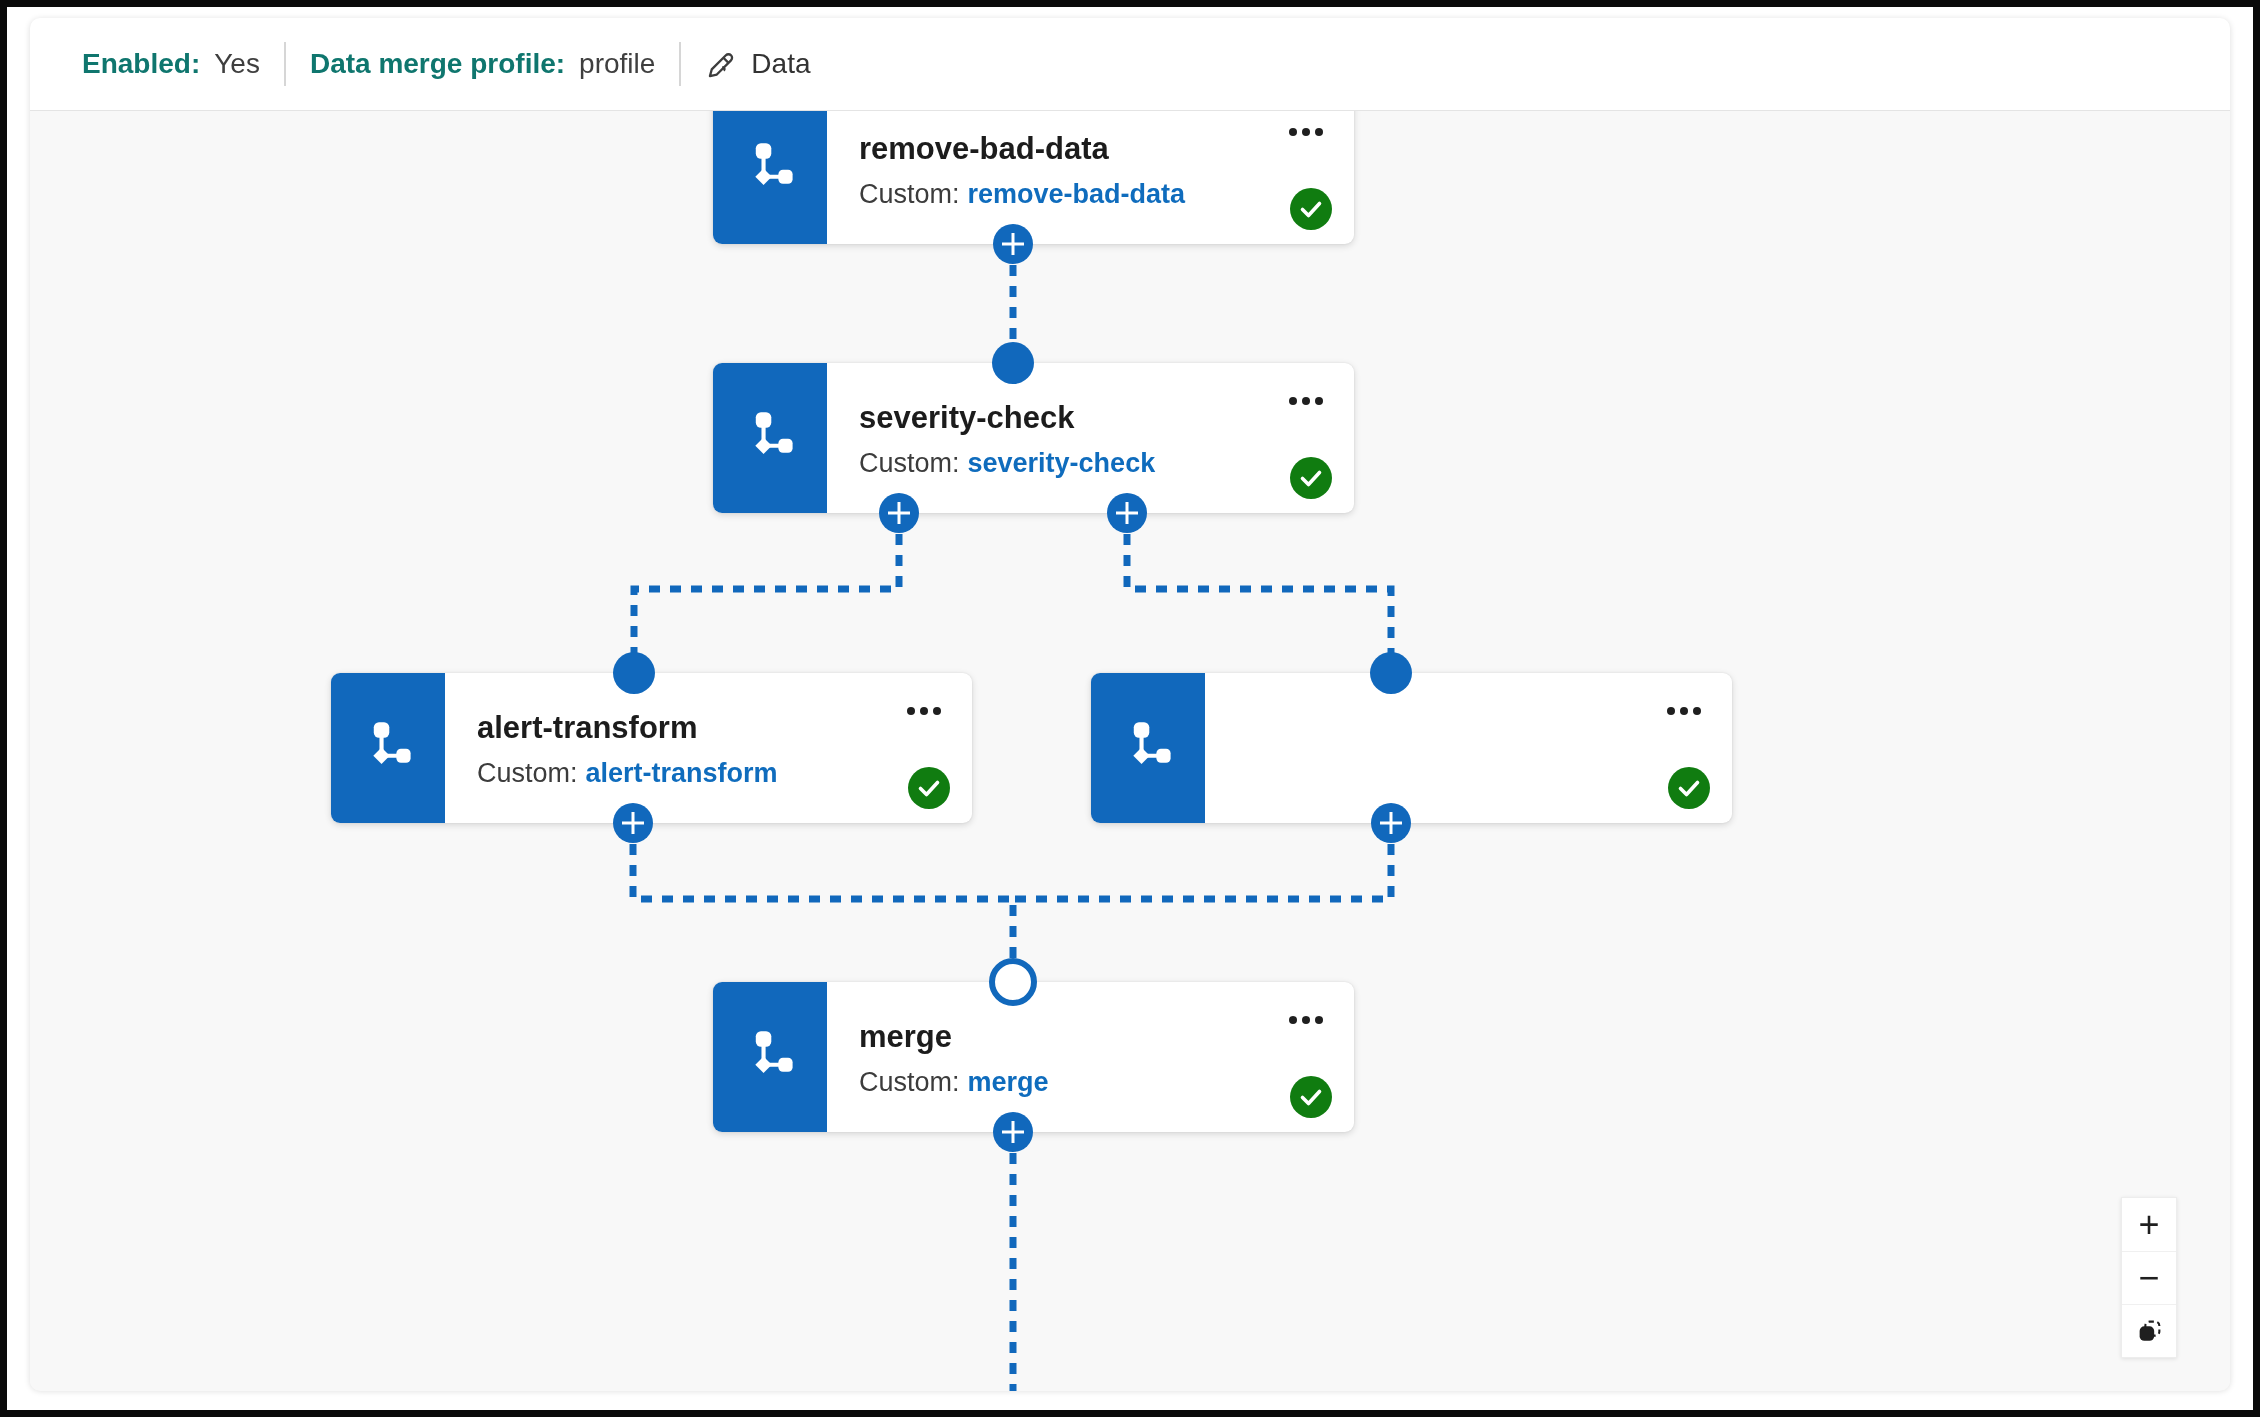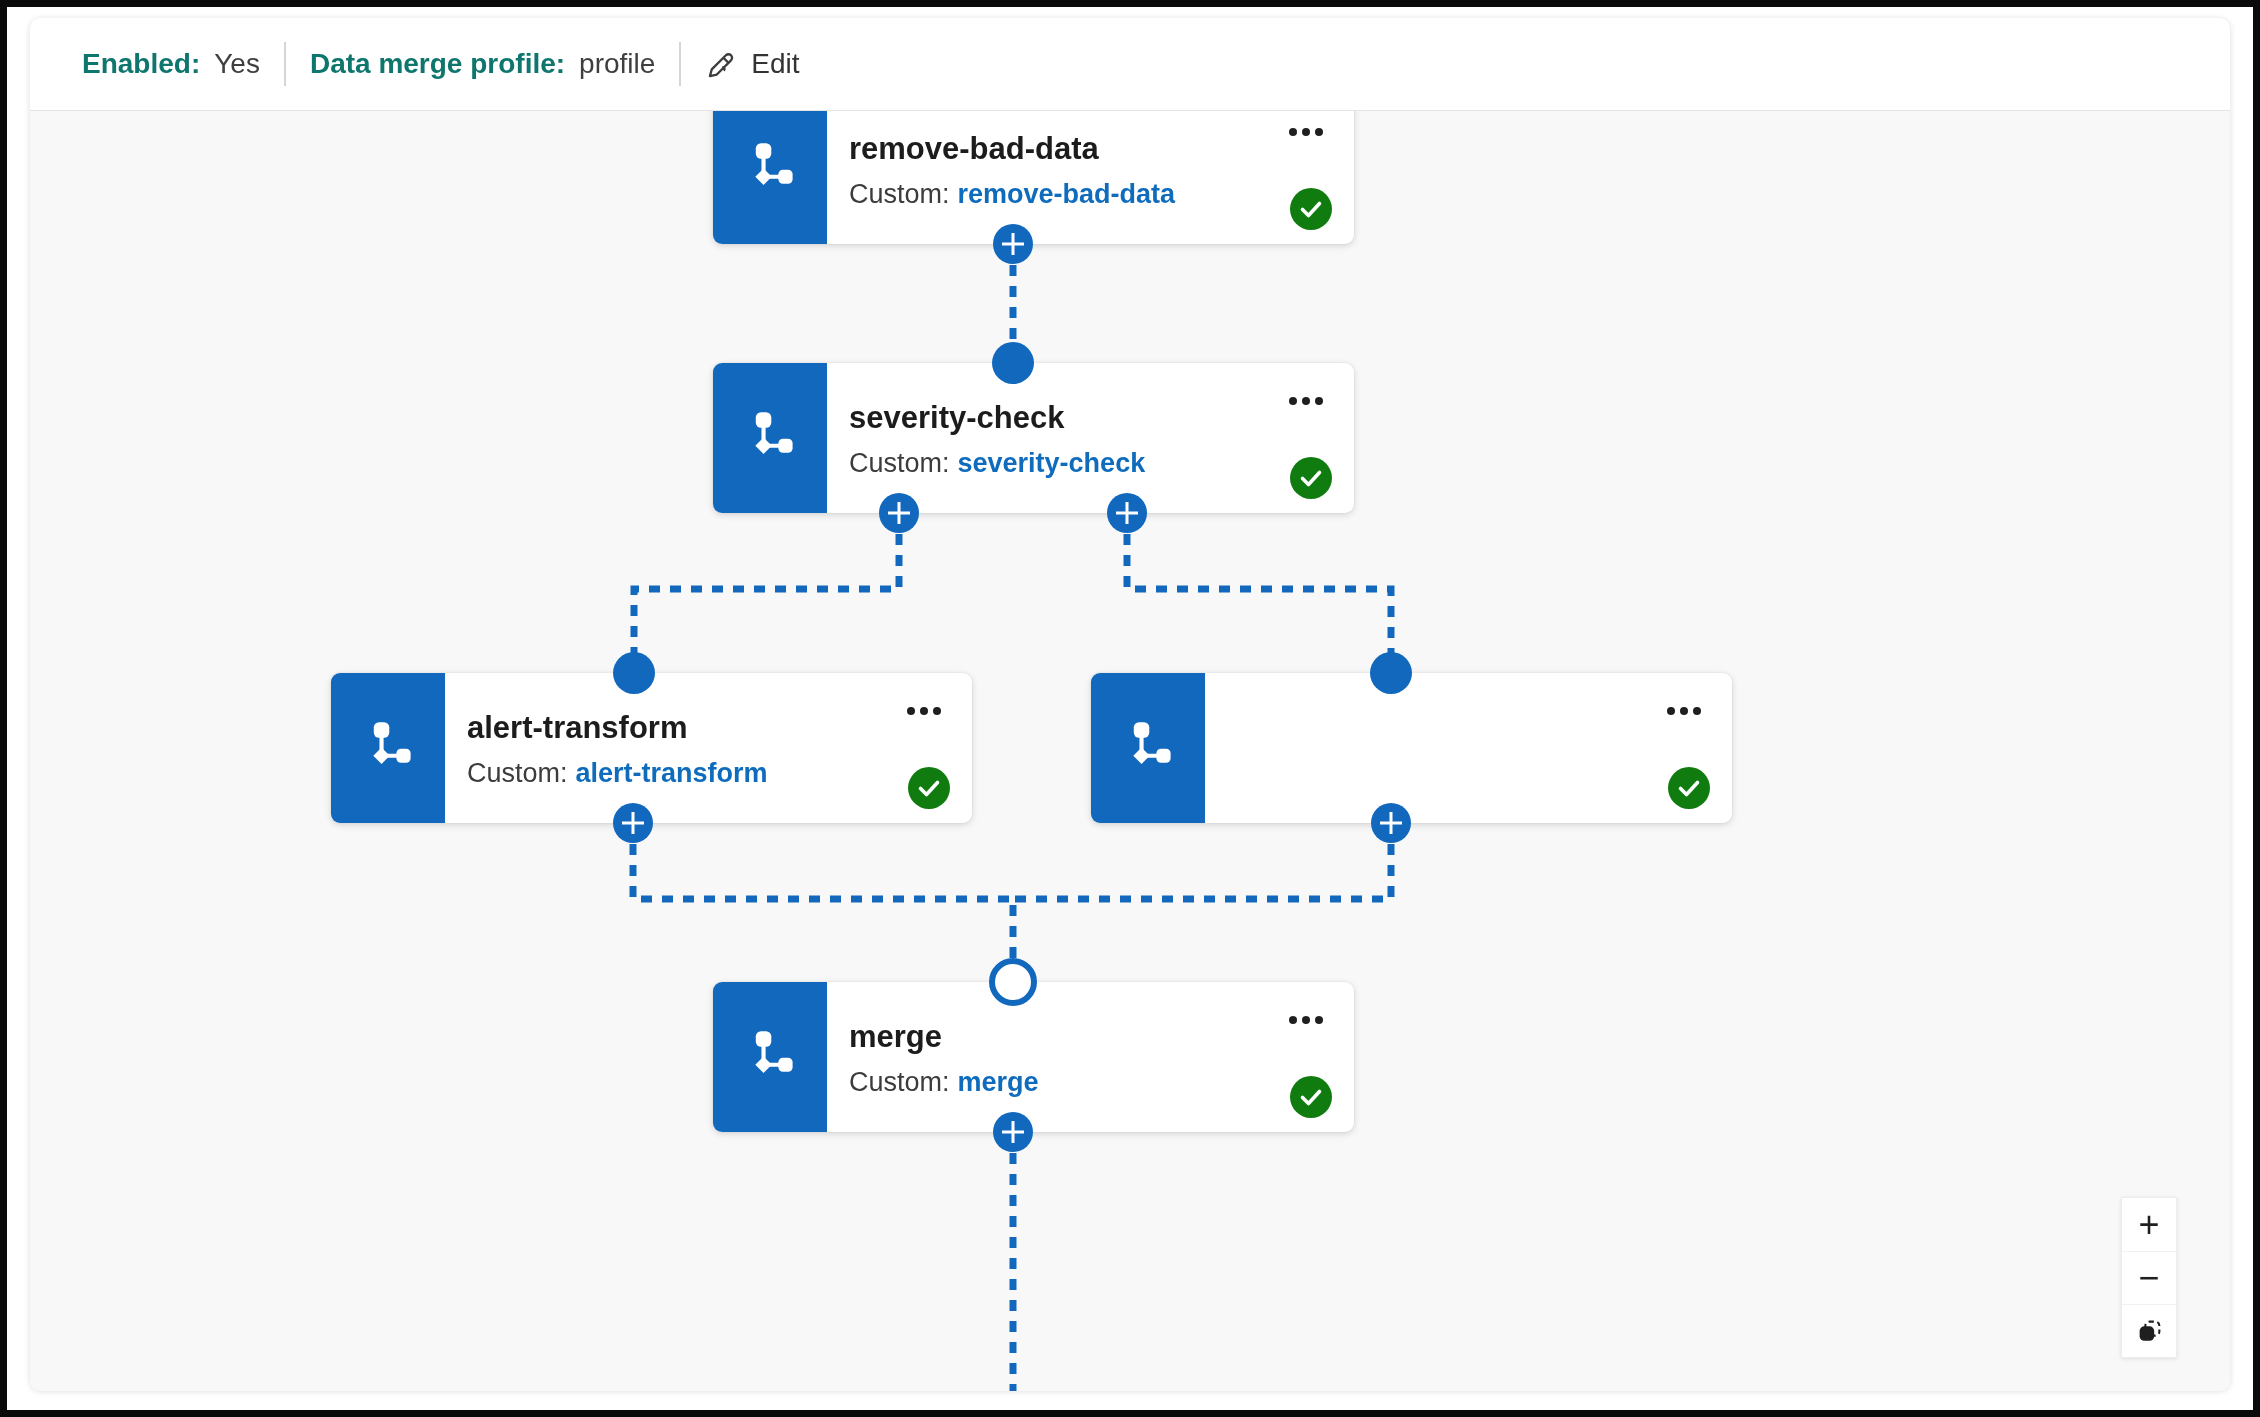--- a/index.html
+++ b/index.html
@@ -22,21 +22,21 @@
   .canvas{position:absolute;left:0;top:92px;width:2200px;height:1280px;background:#f8f8f8;
           border-top:1px solid #e4e4e4;border-radius:0 0 10px 10px;overflow:hidden;}
   .edges{position:absolute;left:0;top:0;pointer-events:none;}
   .edges path{fill:none;stroke:#1168bc;stroke-width:7;stroke-dasharray:11 10;}
 
   
   .node{position:absolute;width:641px;height:150px;background:#fff;border-radius:9px;
         box-shadow:0 2px 7px rgba(0,0,0,.14),0 0 2px rgba(0,0,0,.09);display:flex;cursor:pointer;}
   .tile{flex:none;width:114px;height:150px;background:#1168bc;border-radius:9px 0 0 9px;
         display:flex;align-items:center;justify-content:center;}
-  .node-body{padding:36px 0 0 22px;min-width:0;}
+  .node-body{padding:36px 0 0 32px;min-width:0;}
   .node-title{font-size:31px;font-weight:700;color:#1c1c1c;line-height:38px;white-space:nowrap;}
   .node-sub{margin-top:9px;font-size:27px;color:#3c3c3c;line-height:34px;white-space:nowrap;}
   .node-sub .link{color:#0f6cbd;font-weight:700;text-decoration:none;margin-left:8px;cursor:pointer;}
   .more{position:absolute;top:30px;right:27px;display:flex;gap:5px;background:none;border:none;
         padding:4px;cursor:pointer;}
   .more i{width:8px;height:8px;border-radius:50%;background:#1f1f1f;display:block;}
   .status{position:absolute;right:22px;bottom:14px;width:42px;height:42px;}
 
   
   .port{position:absolute;transform:translate(-50%,-50%);border-radius:50%;padding:0;}
@@ -85,21 +85,21 @@
       <span class="tb-label">Data merge profile:</span>
       <span class="tb-value">profile</span>
       <div class="tb-div"></div>
       <button class="edit-btn">
         <span style="display:flex">
           <svg width="33" height="33" viewBox="0 0 24 24" fill="none">
             <path d="M3.6 20.4 L4.9 15.6 L15.2 5.3 a2.6 2.6 0 0 1 3.7 0 a2.6 2.6 0 0 1 0 3.7 L8.6 19.3 L3.6 20.4 Z" stroke="#3d3d3d" stroke-width="1.7" stroke-linejoin="round"></path>
             <path d="M13.4 7.1 l3.7 3.7 M12.6 14 c1.8 0 2 1.6 1 2.4" stroke="#3d3d3d" stroke-width="1.7" fill="none"></path>
           </svg>
         </span>
-        <span>Edit</span>
+        <span>Data</span>
       </button>
     </div>
 
     <div class="canvas">
 
       <svg class="edges" width="2200" height="1280">
         <path d="M983 133 V252"></path>
         <path d="M869 402 V478 H604 V562"></path>
         <path d="M1097 402 V478 H1361 V562"></path>
         <path d="M603 712 V788 H983 V871"></path>

